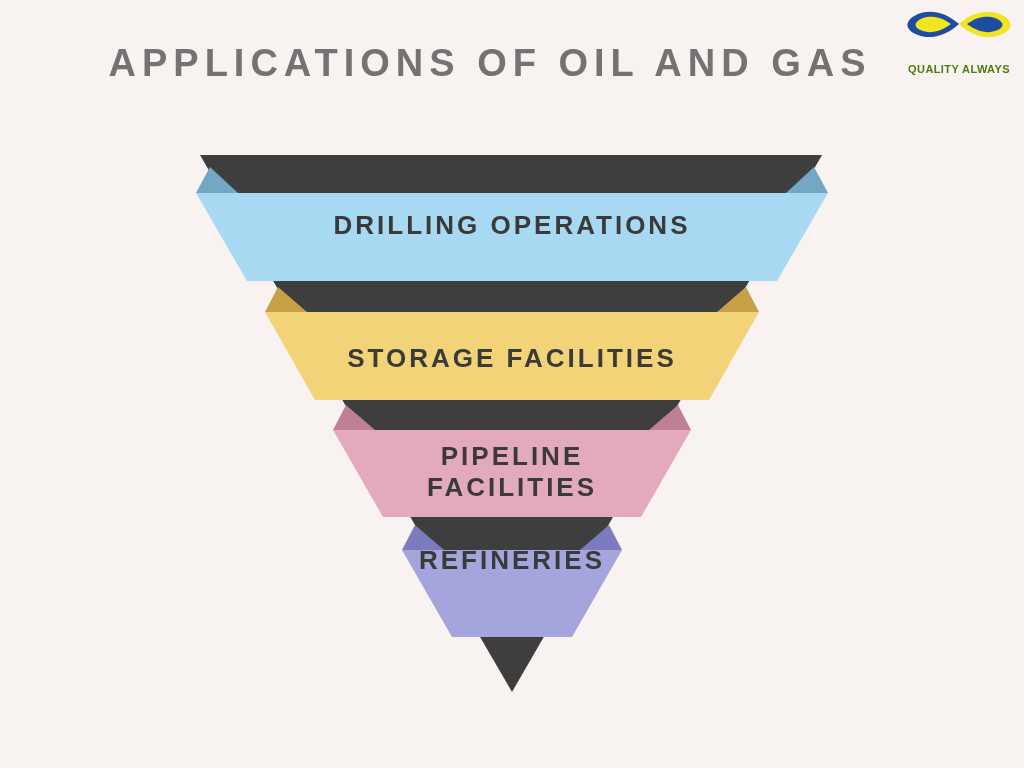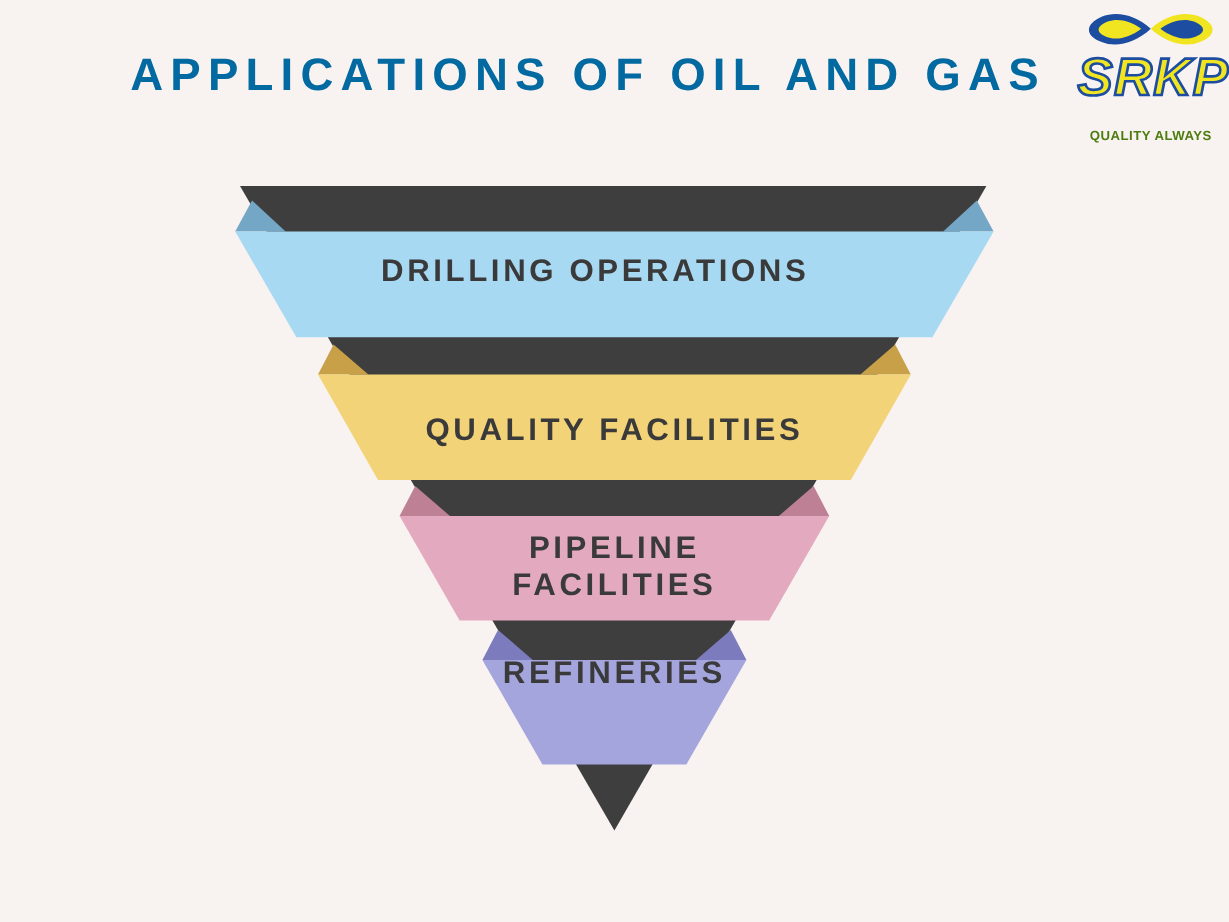--- a/index.html
+++ b/index.html
@@ -4,29 +4,29 @@
 <style>
   html,body{margin:0;padding:0;}
   body{
     width:1024px;height:768px;position:relative;overflow:hidden;
     background:#f8f3f0;
     font-family:"Liberation Sans", sans-serif;
   }
   #scene{position:absolute;left:0;top:0;}
   .title{
     position:absolute;left:0;top:44px;width:980px;
-    text-align:center;color:#0369a1;font-weight:bold;
+    text-align:center;color:#737373;font-weight:bold;
     font-size:38px;line-height:1.02;letter-spacing:6px;
   }
   .band-label{
     position:absolute;display:flex;align-items:center;justify-content:center;
     text-align:center;color:#3a3a3a;font-weight:bold;
     font-size:26px;letter-spacing:3px;line-height:1.18;
   }
-  .lbl-1{left:96px;top:193px;width:800px;height:64px;}
+  .lbl-1{left:112px;top:193px;width:800px;height:64px;}
   .lbl-2{left:112px;top:314px;width:800px;height:88px;}
   .lbl-3{left:362px;top:426px;width:300px;height:92px;}
   .lbl-4{left:112px;top:516px;width:800px;height:88px;}
   .logo{
     position:absolute;left:898px;top:6px;width:122px;text-align:center;
   }
   .logo-mark{display:block;margin:0 auto;}
   .logo-name{
     font-size:44px;font-weight:bold;font-style:italic;line-height:1.0;
     color:#f0e520;-webkit-text-stroke:2.2px #1c4da1;letter-spacing:1px;
@@ -60,26 +60,25 @@
   <polygon points="402,550 415,525 444,550" fill="#7b7bbe"></polygon>
   <polygon points="622,550 609,525 580,550" fill="#7b7bbe"></polygon>
   <polygon points="402,550 622,550 572,637 452,637" fill="#a5a5de"></polygon>
 </svg>
 
 <div class="title">
   <div>APPLICATIONS OF OIL AND GAS</div>
 </div>
 
 <div class="band-label lbl-1">DRILLING OPERATIONS</div>
-<div class="band-label lbl-2">QUALITY FACILITIES</div>
+<div class="band-label lbl-2">STORAGE FACILITIES</div>
 <div class="band-label lbl-3">PIPELINE FACILITIES</div>
 <div class="band-label lbl-4">REFINERIES</div>
 
 <div class="logo">
   <svg class="logo-mark" width="112" height="36" viewBox="0 0 112 36">
     <path d="M 56 18 C 43 6, 27 3, 15 8 C 1 14, 1 24, 15 29 C 27 34, 43 30, 56 18 Z" fill="#1c4da1"></path>
     <path d="M 48 18 C 39 11, 28 9, 20 12 C 10 16, 10 22, 20 25 C 28 28, 39 25, 48 18 Z" fill="#f0e520"></path>
     <path d="M 56 18 C 69 6, 85 3, 97 8 C 111 14, 111 24, 97 29 C 85 34, 69 30, 56 18 Z" fill="#f0e520"></path>
     <path d="M 64 18 C 73 11, 84 9, 92 12 C 102 16, 102 22, 92 25 C 84 28, 73 25, 64 18 Z" fill="#1c4da1"></path>
   </svg>
-  <div class="logo-name">SRKP</div>
   <div class="logo-tagline">QUALITY ALWAYS</div>
 </div>
 
 </body></html>

